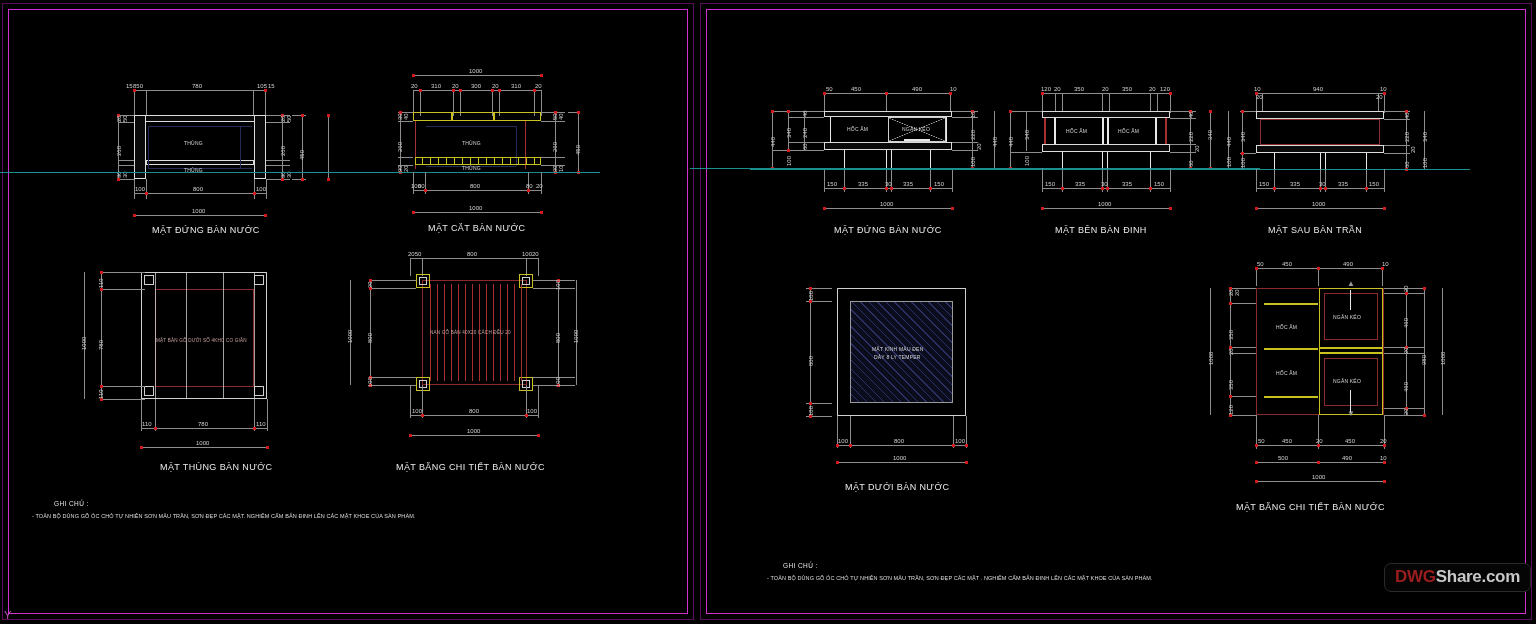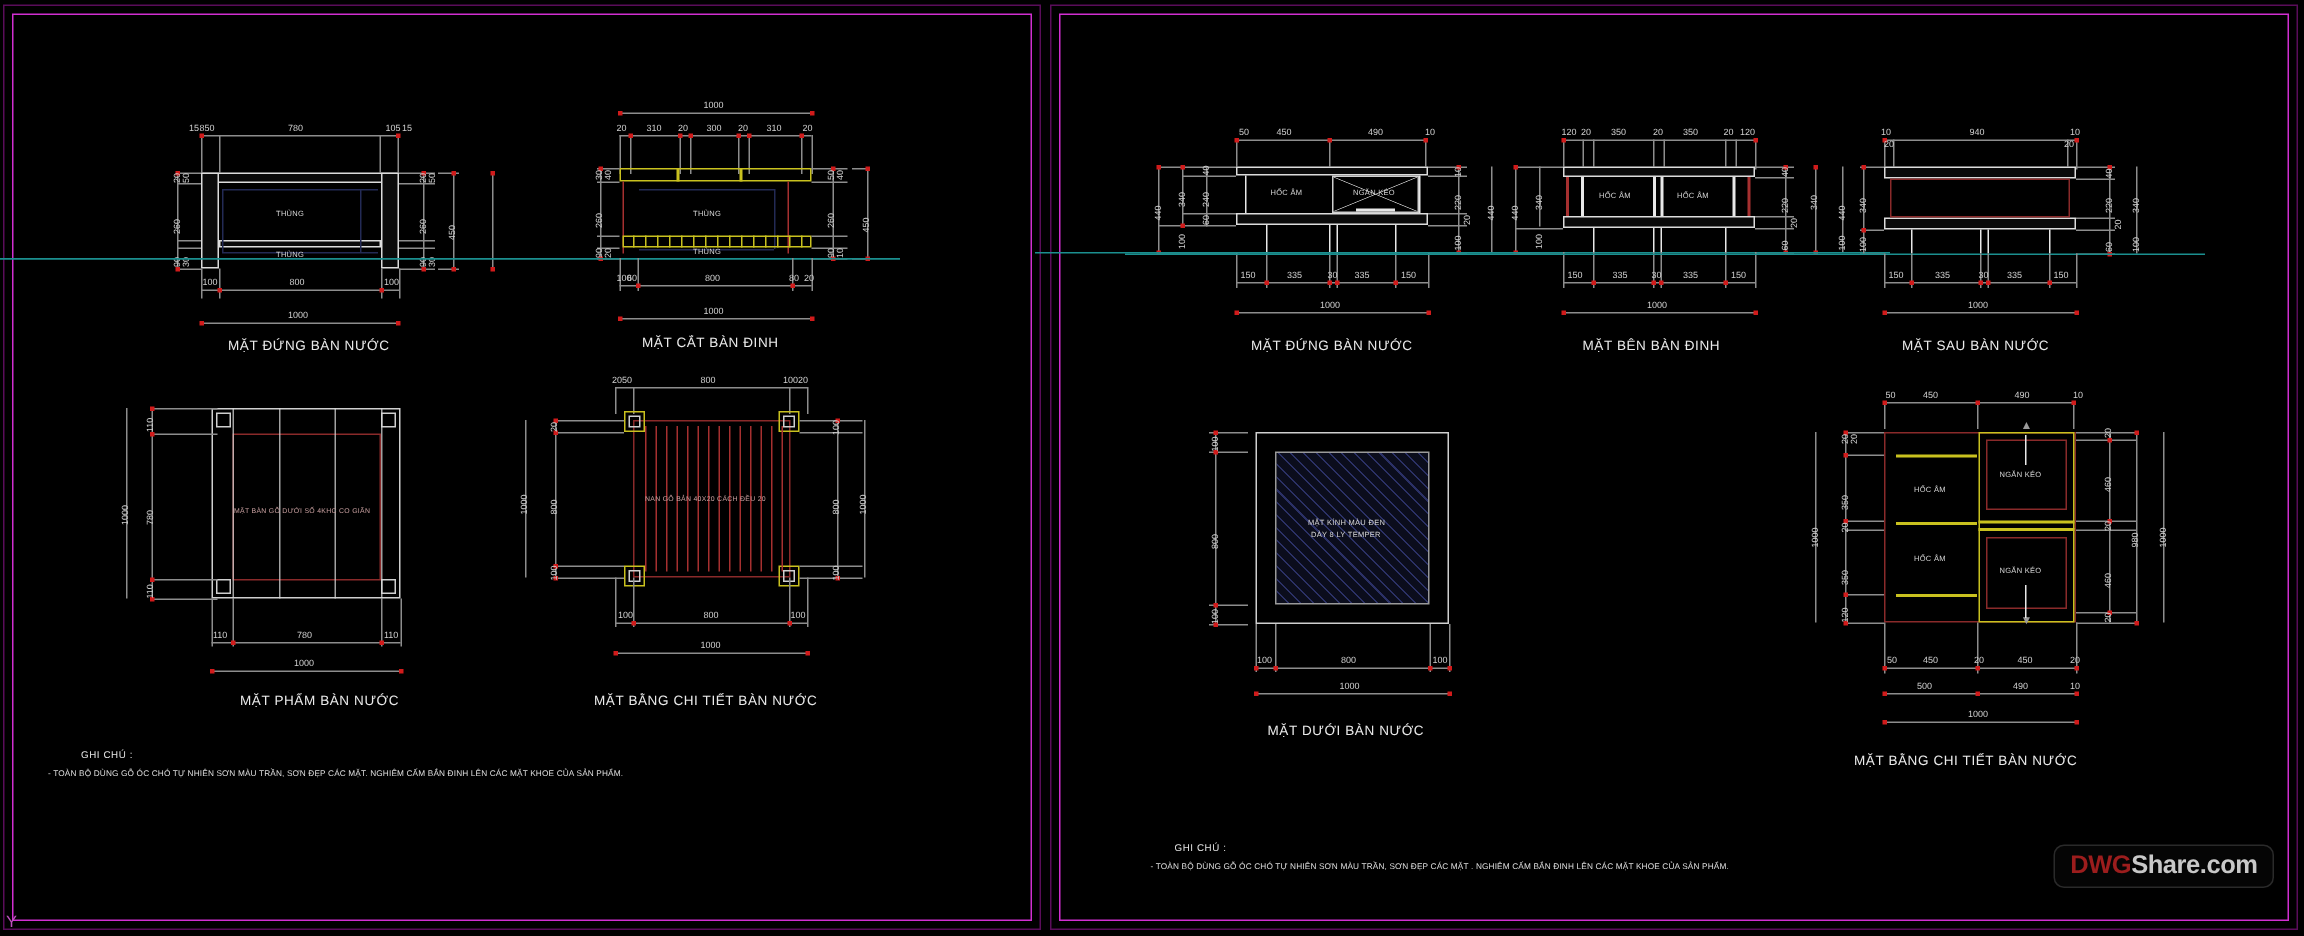--- a/index.html
+++ b/index.html
@@ -40,21 +40,21 @@
     repeating-linear-gradient(45deg,#0b0d1c 0px,#0b0d1c 5px,#2b3166 5px,#2b3166 6px);
     border:1px solid #9a9a9a;box-sizing:border-box;}
 
   
   .xbox{position:absolute;box-sizing:border-box;border:1px solid #cfcfcf;}
   .xbox:before,.xbox:after{content:"";position:absolute;left:0;top:0;width:100%;height:100%;}
   .xbox:before{background:linear-gradient(to top right,transparent calc(50% - .5px),#bdbdbd 50%,transparent calc(50% + .5px));}
   .xbox:after{background:linear-gradient(to bottom right,transparent calc(50% - .5px),#bdbdbd 50%,transparent calc(50% + .5px));}
 
   
-  #wm{position:absolute;right:20px;bottom:32px;border:1px solid #2a2a2a;border-radius:7px;
+  #wm{position:absolute;right:5px;bottom:32px;border:1px solid #2a2a2a;border-radius:7px;
       padding:3px 10px 4px;background:#050505;}
   #wm span{font-size:17px;font-weight:bold;letter-spacing:-.3px;font-family:"Liberation Sans",sans-serif;}
   .wm-a{color:#9c1d1d;}
   .wm-b{color:#c8c8c8;}
 
   
   #ucs{position:absolute;left:4px;bottom:3px;color:#c050c0;font-size:11px;line-height:11px;}
 </style>
 </head>
 <body>
@@ -264,21 +264,21 @@
     <span class="t-dim" style="left:38px;top:123px;">60</span>
     <span class="t-dim" style="left:90px;top:123px;">800</span>
     <span class="t-dim" style="left:146px;top:123px;">80</span>
     <span class="t-dim" style="left:156px;top:123px;">20</span>
 
     <div class="ln-dim" style="left:33px;top:152px;width:128px;height:1px;"></div>
     <div class="tick" style="left:32px;top:151px;"></div>
     <div class="tick" style="left:160px;top:151px;"></div>
     <span class="t-dim" style="left:89px;top:145px;">1000</span>
 
-    <span class="t-title" style="left:48px;top:163px;">MẶT CẮT BÀN ĐINH</span>
+    <span class="t-title" style="left:48px;top:163px;">MẶT CẮT BÀN NƯỚC</span>
   </div>
 
   <div class="v" style="left:60px;top:250px;width:250px;height:230px;">
 
     <div class="box-w" style="left:81px;top:22px;width:126px;height:127px;"></div>
 
     <div class="box-r" style="left:95px;top:39px;width:99px;height:98px;"></div>
 
     <div class="box-w" style="left:84px;top:25px;width:10px;height:10px;"></div>
     <div class="box-w" style="left:194px;top:25px;width:10px;height:10px;"></div>
@@ -316,21 +316,21 @@
     <div class="tick" style="left:193px;top:177px;"></div>
     <span class="t-dim" style="left:82px;top:171px;">110</span>
     <span class="t-dim" style="left:138px;top:171px;">780</span>
     <span class="t-dim" style="left:196px;top:171px;">110</span>
 
     <div class="ln-dim" style="left:81px;top:197px;width:126px;height:1px;"></div>
     <div class="tick" style="left:80px;top:196px;"></div>
     <div class="tick" style="left:206px;top:196px;"></div>
     <span class="t-dim" style="left:136px;top:190px;">1000</span>
 
-    <span class="t-title" style="left:100px;top:212px;">MẶT PHẨM BÀN NƯỚC</span>
+    <span class="t-title" style="left:100px;top:212px;">MẶT THÙNG BÀN NƯỚC</span>
   </div>
 
   <div class="v" style="left:330px;top:240px;width:270px;height:245px;">
 
     <div class="ln-dim" style="left:80px;top:18px;width:128px;height:1px;"></div>
     <div class="ln-dim" style="left:80px;top:18px;width:1px;height:18px;"></div>
     <div class="ln-dim" style="left:92px;top:18px;width:1px;height:18px;"></div>
     <div class="ln-dim" style="left:196px;top:18px;width:1px;height:18px;"></div>
     <div class="ln-dim" style="left:208px;top:18px;width:1px;height:18px;"></div>
     <span class="t-dim" style="left:78px;top:11px;">2050</span>
@@ -668,21 +668,21 @@
     <span class="t-dim" style="left:60px;top:111px;">335</span>
     <span class="t-dim" style="left:89px;top:111px;">30</span>
     <span class="t-dim" style="left:108px;top:111px;">335</span>
     <span class="t-dim" style="left:139px;top:111px;">150</span>
 
     <div class="ln-dim" style="left:26px;top:138px;width:128px;height:1px;"></div>
     <div class="tick" style="left:25px;top:137px;"></div>
     <div class="tick" style="left:153px;top:137px;"></div>
     <span class="t-dim" style="left:82px;top:131px;">1000</span>
 
-    <span class="t-title" style="left:38px;top:155px;">MẶT SAU BÀN NƯỚC</span>
+    <span class="t-title" style="left:38px;top:155px;">MẶT SAU BÀN TRẦN</span>
   </div>
 
   <div class="v" style="left:800px;top:270px;width:230px;height:240px;">
 
     <div class="box-w" style="left:37px;top:18px;width:129px;height:128px;"></div>
     <div class="glass" style="left:50px;top:31px;width:103px;height:102px;"></div>
 
     <span class="t-small" style="left:72px;top:76px;">MẶT KÍNH MÀU ĐEN</span>
     <span class="t-small" style="left:74px;top:84px;">DÀY 8 LY TEMPER</span>
 

